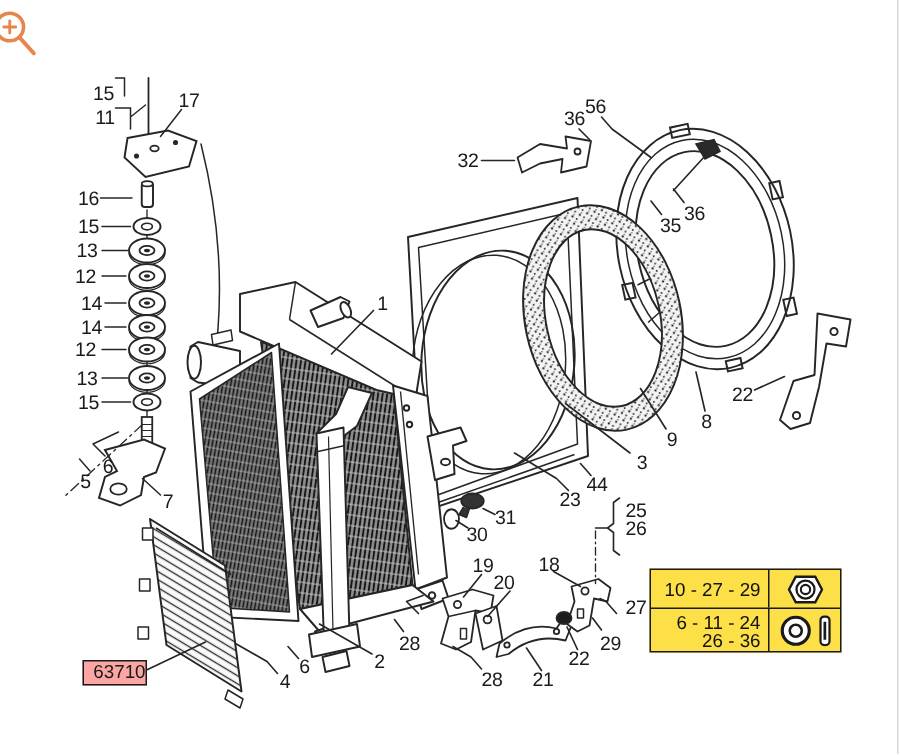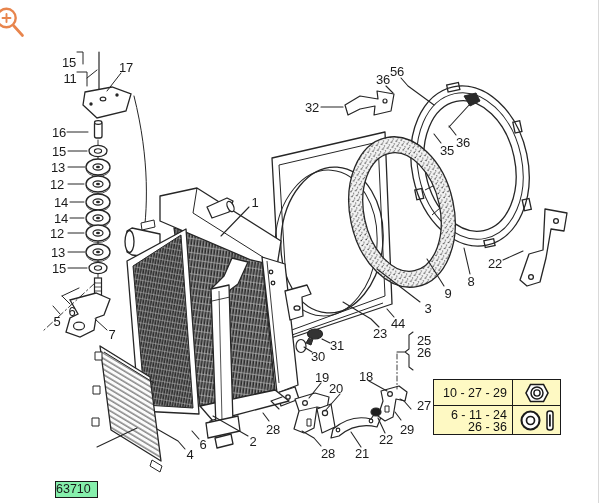--- a/index.html
+++ b/index.html
@@ -3,25 +3,25 @@
 <meta charset="utf-8">
 <style>
   html,body { margin:0; padding:0; background:#ffffff; }
   .stage { position:relative; width:600px; height:503px; background:#fff; overflow:hidden;
            font-family:"Liberation Sans", sans-serif; }
   .diagram-svg { position:absolute; left:0; top:0; }
   .labels-layer { position:absolute; left:0; top:0; width:600px; height:503px; pointer-events:none; }
   .part-label { position:absolute; transform:translate(-50%,-50%); font-size:13px; color:#1b1b1b;
                 letter-spacing:-0.2px; white-space:nowrap; }
   .ref-box { position:absolute; left:55px; top:440px; width:41px; height:15px; border:1.6px solid #1a1a1a;
-             font-size:12.5px; color:#1a1a1a; text-align:left; line-height:15px; background:#86efac;margin-top:41px; }
+             font-size:12.5px; color:#1a1a1a; text-align:right; line-height:15px; background:#fca5a5; }
   .zoom-btn { position:absolute; left:-2px; top:3px; width:32px; height:36px; cursor:pointer; }
   .edge-rule { position:absolute; top:0; right:1px; width:1px; height:503px; background:#d9d9d9; }
   
-  .ftable { position:absolute; left:433px; top:379px; width:126px; border:1.6px solid #1a1a1a; background:#fef9c3; }
+  .ftable { position:absolute; left:433px; top:379px; width:126px; border:1.6px solid #1a1a1a; background:#fde047; }
   .ft-row { display:flex; align-items:stretch; border-bottom:1.6px solid #1a1a1a; }
   .ft-row:last-child { border-bottom:none; }
   .ft-ids { width:73px; text-align:right; padding:2px 5px 1px 0; color:#111; font-size:12.5px; line-height:12px;
             display:flex; flex-direction:column; justify-content:center; }
   .ft-icons { flex:1; border-left:1.6px solid #1a1a1a; display:flex; align-items:center; justify-content:center; gap:3px; }
   .r1 { height:25px; } .r2 { height:28px; } .r3 { height:26px; }
 </style>
 </head>
 <body>
 

